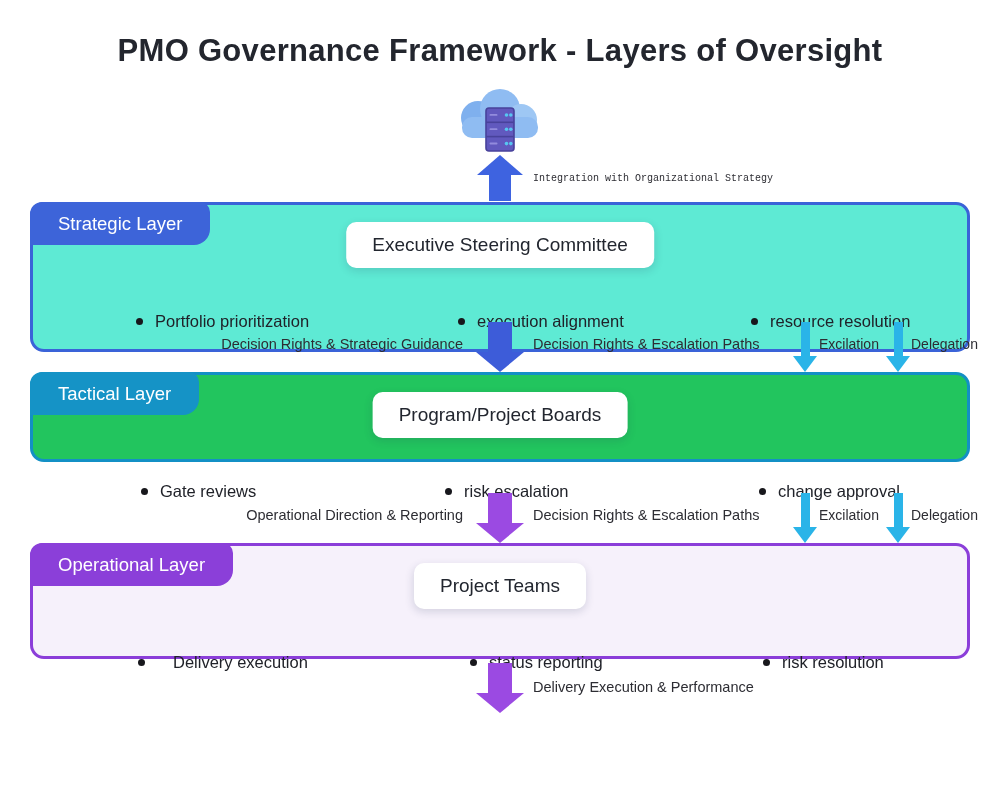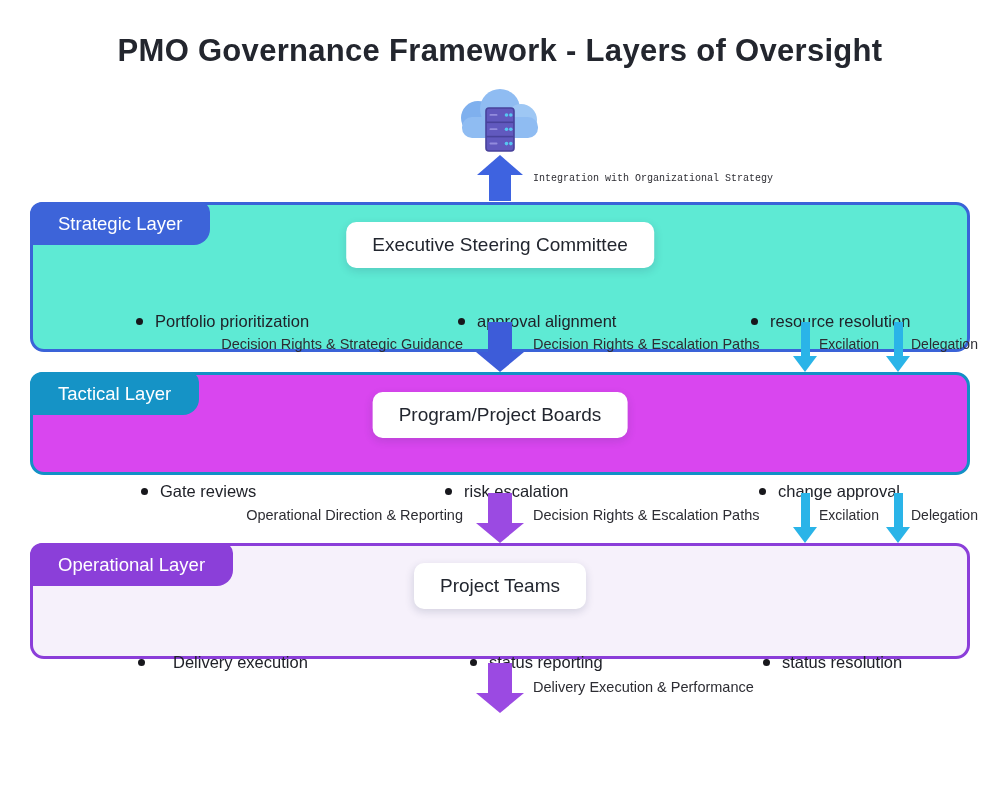--- a/index.html
+++ b/index.html
@@ -69,21 +69,21 @@
 
   
   .layer {
     position: absolute;
     left: 30px;
     width: 940px;
     border-radius: 14px;
     border: 3px solid;
   }
   .layer.strategic   { top: 202px; height: 150px; background: #5eead4; border-color: #3a63d8; }
-  .layer.tactical    { top: 372px; height: 103px; background: #d946ef; border-color: #1390c5; }
+  .layer.tactical    { top: 372px; height: 90px; background: #22c55e; border-color: #1390c5; }
   .layer.operational { top: 543px; height: 116px; background: #f6f1fb; border-color: #8b3ed9; }
 
   .layer-tab {
     position: absolute;
     top: -3px; left: -3px;
     height: 43px;
     padding: 0 28px;
     line-height: 43px;
     color: #ffffff;
     font-size: 18.5px;
@@ -178,21 +178,21 @@
 
   <div class="layer strategic">
     <div class="layer-tab">Strategic Layer</div>
     <div class="committee">Executive Steering Committee</div>
     <div class="bullet" style="left:103px;">
       <span class="dot"></span>
       <span>Portfolio prioritization</span>
     </div>
     <div class="bullet" style="left:425px;">
       <span class="dot"></span>
-      <span>approval alignment</span>
+      <span>execution alignment</span>
     </div>
     <div class="bullet" style="left:718px;">
       <span class="dot"></span>
       <span>resource resolution</span>
     </div>
   </div>
 
   <div class="big-arrow blue" style="left:476px; top:322px;">
     <div class="shaft"></div>
       <div class="head"></div>
@@ -250,21 +250,21 @@
     <div class="bullet" style="left:105px;gap:28px;">
       <span class="dot"></span>
       <span>Delivery execution</span>
     </div>
     <div class="bullet" style="left:437px;">
       <span class="dot"></span>
       <span>status reporting</span>
     </div>
     <div class="bullet" style="left:730px;">
       <span class="dot"></span>
-      <span>status resolution</span>
+      <span>risk resolution</span>
     </div>
   </div>
 
   <div class="big-arrow purple" style="left:476px; top:663px;">
     <div class="shaft"></div>
       <div class="head"></div>
   </div>
   <div class="flow-label" style="left:533px; top:679px;">Delivery Execution &amp; Performance</div>
 
 

